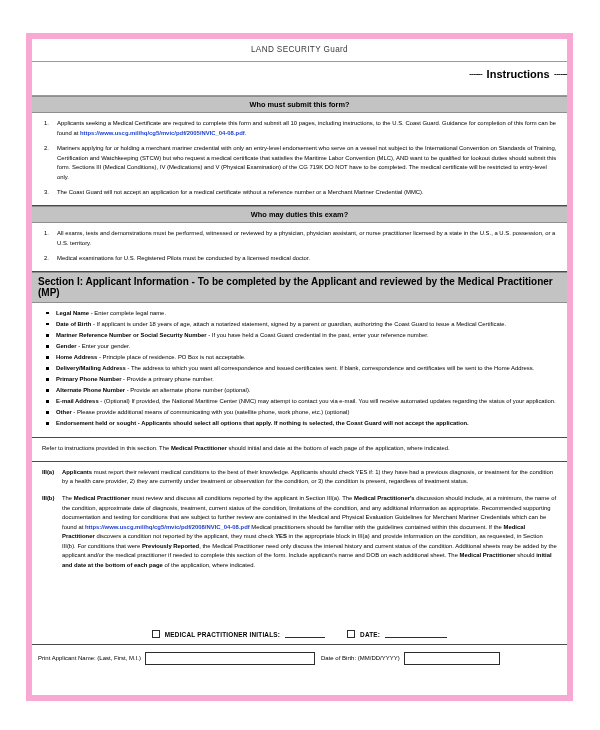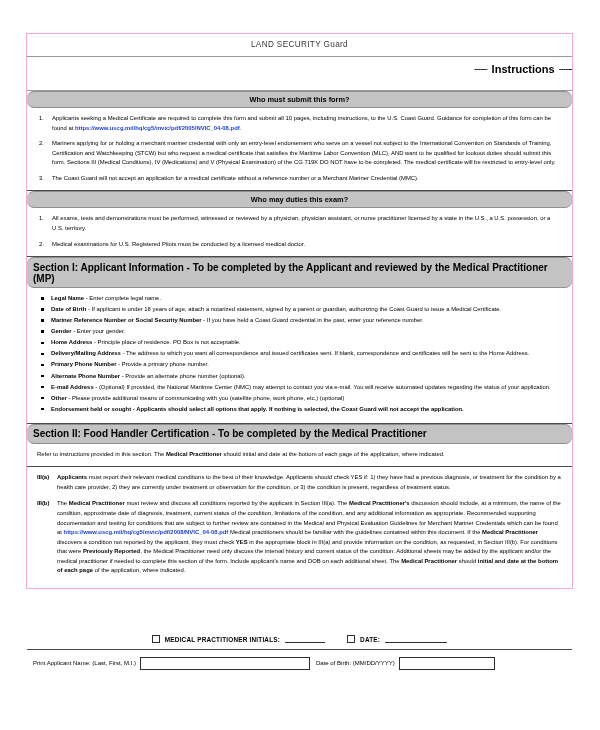--- a/index.html
+++ b/index.html
@@ -13,22 +13,22 @@
     font-family: "Liberation Sans", sans-serif;
     color: #000000;
     overflow: hidden;
   }
 
   .page {
     position: absolute;
     left: 26px;
     top: 33px;
     width: 547px;
-    height: 556px;
-    border: 1px solid #f9a8d4;
+    height: 668px;
+    border: 6px solid #f9a8d4;
     box-sizing: border-box;
     background: #ffffff;
   }
 
   
   .titlebar {
     border-bottom: 1px solid #9a9a9a;
     padding: 6px 0 4px 0;
     text-align: center;
   }
@@ -61,21 +61,20 @@
 
   
   .grayhdr {
     background: #c3c3c3;
     border-top: 1px solid #8e8e8e;
     border-bottom: 1px solid #8e8e8e;
     font-size: 7.4px;
     font-weight: bold;
     padding: 3px 6px;
     box-sizing: border-box;
-    border-radius: 7px;
   }
   .grayhdr.center { text-align: center; }
   .grayhdr.big { font-size: 10px; padding: 3.5px 6px; }
 
   
   .body-block {
     padding: 6px 10px 7px 10px;
     border-bottom: 1px solid #4a4a4a;
   }
   .body-block.noline { border-bottom: none; }
@@ -259,21 +258,20 @@
       <li><span class="dot"></span><b>Home Address</b><span> - Principle place of residence.  PO Box is not acceptable.</span></li>
       <li><span class="dot"></span><b>Delivery/Mailing Address</b><span> - The address to which you want all correspondence and issued certificates sent.  If blank, correspondence and certificates will be sent to the Home Address.</span></li>
       <li><span class="dot"></span><b>Primary Phone Number</b><span> - Provide a primary phone number.</span></li>
       <li><span class="dot"></span><b>Alternate Phone Number</b><span> - Provide an alternate phone number (optional).</span></li>
       <li><span class="dot"></span><b>E-mail Address</b><span> - (Optional) If provided, the National Maritime Center (NMC) may attempt to contact you via e-mail.  You will receive automated updates regarding the status of your application.</span></li>
       <li><span class="dot"></span><b>Other</b><span> - Please provide additional means of communicating with you (satellite phone, work phone, etc.) (optional)</span></li>
       <li><span class="dot"></span><b>Endorsement held or sought</b><b> - Applicants should select all options that apply. If nothing is selected, the Coast Guard will not accept the application.</b></li>
     </ul>
   </div>
 
-  <div class="grayhdr big">Section II:  Food Handler Certification - To be completed by the Medical Practitioner</div>
   <div class="body-block">
     <div class="plain-para"><span>Refer to instructions provided in this section. The </span><b>Medical Practitioner</b><span> should initial and date at the bottom of each page of the application, where indicated.</span></div>
   </div>
 
   <div class="body-block noline">
 
     <div class="para">
       <span class="tag">III(a)</span>
       <b>Applicants</b><span> must report their relevant medical conditions to the best of their knowledge. Applicants should check YES if: 1) they have had a previous diagnosis, or treatment for the condition by a health care provider, 2) they are currently under treatment or observation for the condition, or 3) the condition is present, regardless of treatment status.</span>
     </div>

